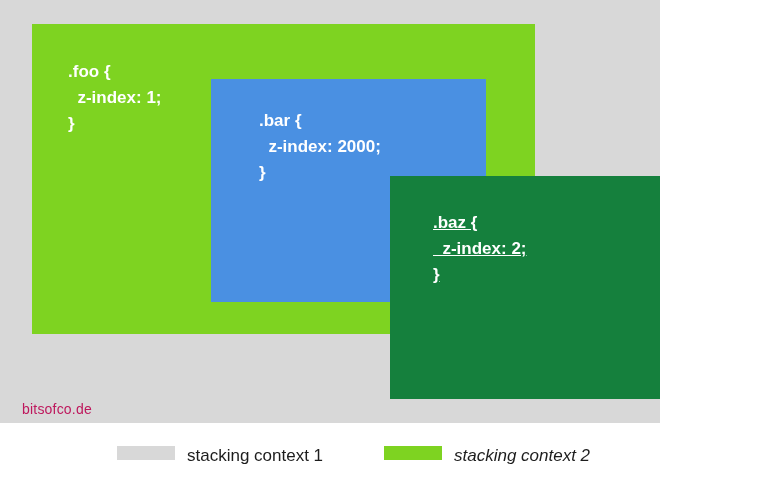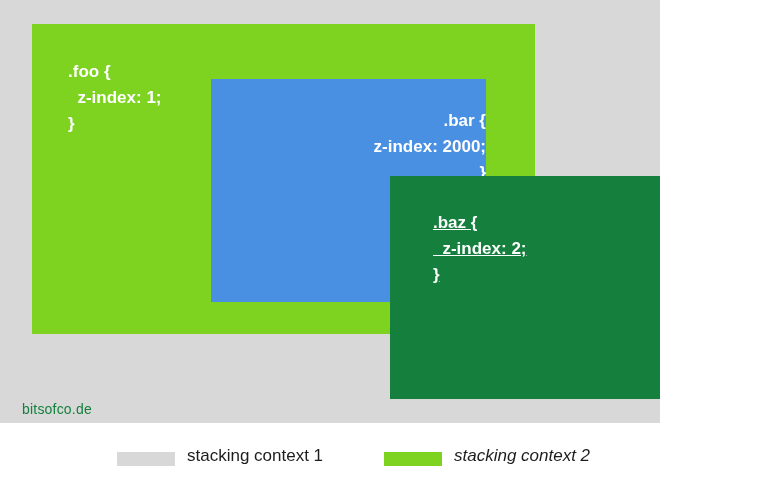--- a/index.html
+++ b/index.html
@@ -24,43 +24,43 @@
   }
   .box {
     position: absolute;
     color: #ffffff;
     font-size: 17px;
     line-height: 26px;
     font-weight: 600;
   }
   .box .code-line { white-space: pre; }
   .box-foo { left: 32px;  top: 24px;  width: 503px; height: 310px; padding: 35px 0 0 36px; z-index: 1; }
-  .box-bar { left: 211px; top: 79px;  width: 275px; height: 223px; padding: 29px 0 0 48px; z-index: 2; text-align: right; }
+  .box-bar { left: 211px; top: 79px;  width: 275px; height: 223px; padding: 29px 0 0 48px; z-index: 2; }
   .box-baz { left: 390px; top: 176px; width: 367px; height: 223px; padding: 34px 0 0 43px; z-index: 3; }
   .watermark {
     position: absolute;
     left: 22px; top: 401px;
     font-size: 14px;
-    color: #15803d;
+    color: #be185d;
     letter-spacing: 0.2px;
     z-index: 4;
   }
   
   .legend {
     position: absolute;
     left: 0; top: 423px;
     width: 780px;
     height: 58px;
     background: #ffffff;
   }
   .legend-item {
     position: absolute;
     top: 23px;
     display: flex;
-    align-items: flex-end;
+    align-items: flex-start;
   }
   .legend-item-1 { left: 117px; }
   .legend-item-2 { left: 384px; font-style: italic; }
   .swatch {
     display: inline-block;
     width: 58px;
     height: 14px;
     flex: 0 0 auto;
   }
   .legend-label {

